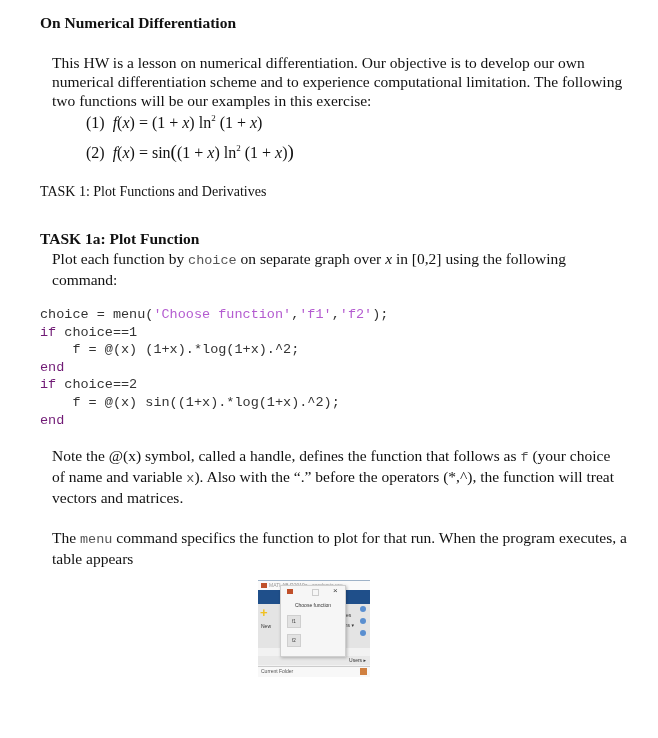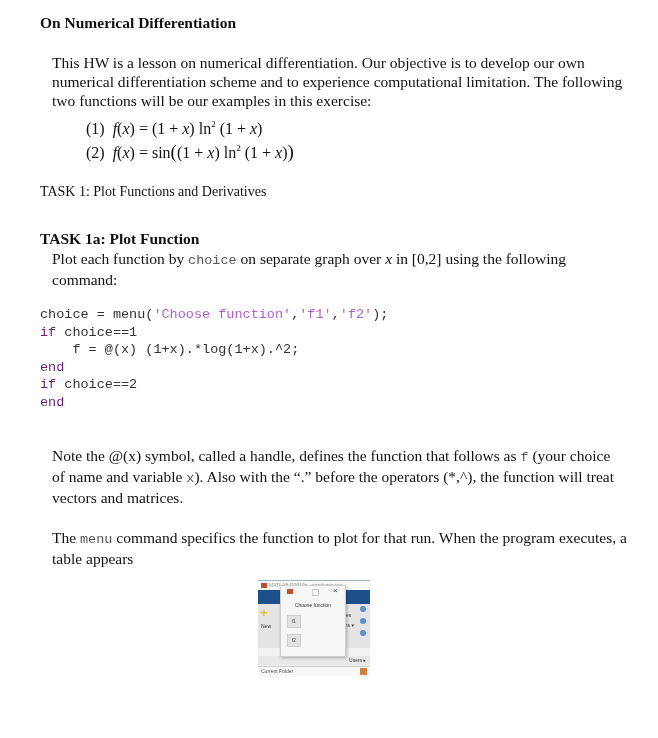--- a/index.html
+++ b/index.html
@@ -9,21 +9,21 @@
       color: #111111;
     }
     .page { position: absolute; left: 40px; top: 0; width: 575px; }
     .title { position: absolute; top: 14px; left: 0; font-weight: bold; font-size: 15.5px; }
     .para { position: absolute; left: 12px; font-size: 15.5px; line-height: 19px; width: 575px; }
     .p-intro { top: 53px; }
     .eq { position: absolute; left: 46px; font-size: 16px; font-style: normal; white-space: nowrap; }
     .eq .it { font-style: italic; }
     .eq .sup { font-size: 9px; vertical-align: 7px; }
     .eq .big { font-size: 19px; }
-    .eq1 { top: 119px; }
+    .eq1 { top: 113px; }
     .eq2 { top: 141px; }
     .h-task1 { position: absolute; top: 184px; left: 0; font-weight: normal; font-size: 14px; }
     .h-task1a { position: absolute; top: 230px; left: 0; font-weight: bold; font-size: 15.5px; }
     .p-plot { top: 249px; }
     .mono { font-family: "Liberation Mono", "DejaVu Sans Mono", monospace; font-size: 13.5px; color: #555; }
     .code {
       position: absolute; top: 306px; left: 0;
       font-family: "Liberation Mono", "DejaVu Sans Mono", monospace;
       font-size: 13.5px; line-height: 17.6px; color: #333333;
     }
@@ -92,20 +92,21 @@
   <div class="para p-plot">
     <span>Plot each function by </span><span class="mono">choice</span><span> on separate graph over </span><i>x</i><span> in [0,2] using the following command:</span>
   </div>
 
   <div class="code" id="code-block">
       <div class="line"><span>choice = menu(</span><span class="str">'Choose function'</span><span>,</span><span class="str">'f1'</span><span>,</span><span class="str">'f2'</span><span>);</span></div>
       <div class="line"><span class="kw">if</span><span> choice==1</span></div>
       <div class="line"><span>    f = @(x) (1+x).*log(1+x).^2;</span></div>
       <div class="line"><span class="kw">end</span></div>
       <div class="line"><span class="kw">if</span><span> choice==2</span></div>
+      <div class="line"><span>    f = @(x) sin((1+x).*log(1+x).^2);</span></div>
       <div class="line"><span class="kw">end</span></div>
     </div>
 
   <div class="para p-note">
     <span>Note the @(x) symbol, called a handle, defines the function that follows as </span><span class="mono">f</span><span> (your choice of name and variable </span><span class="mono">x</span><span>).  Also with the “.” before the operators (*,^), the function will treat vectors and matrices.</span>
   </div>
 
   <div class="para p-menu">
     <span>The </span><span class="mono">menu</span><span> command specifics the function to plot for that run.  When the program executes, a table appears</span>
   </div>

